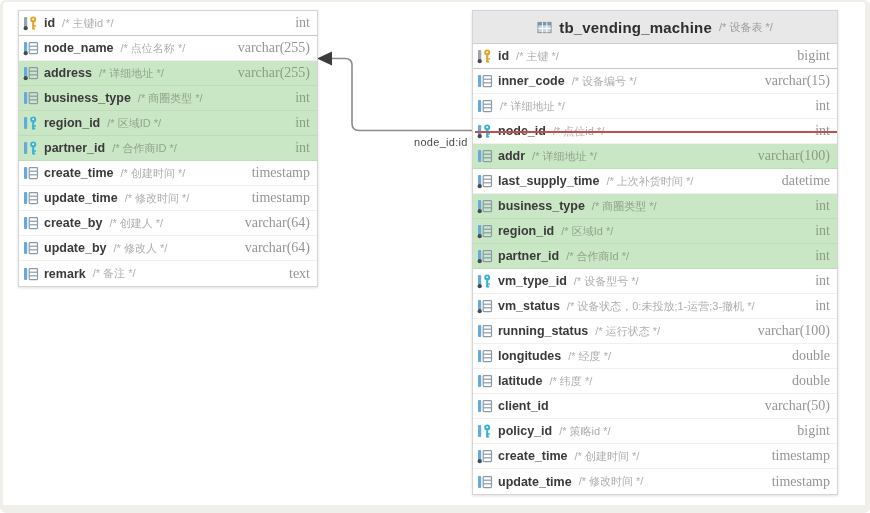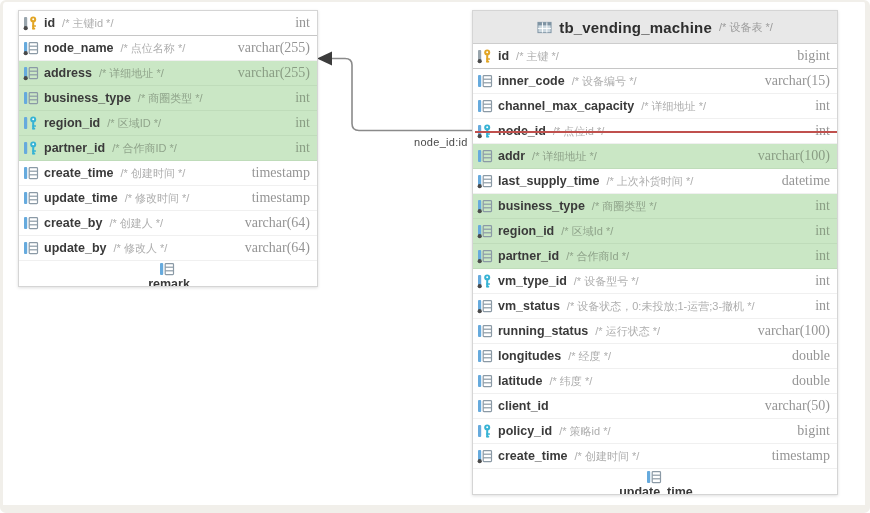--- a/index.html
+++ b/index.html
@@ -28,21 +28,21 @@
     white-space:nowrap;
   }
   .tname{font-weight:bold;font-size:15px;color:#2e2e2e;letter-spacing:.2px;}
   .tcomment{font-size:11px;color:#9c9c9c;}
   .rows{display:block;}
   .row{
     position:relative;height:25px;display:flex;align-items:center;
     padding:0 7px 0 4px;border-bottom:1px solid #f0f0f0;
     white-space:nowrap;box-sizing:border-box;overflow:hidden;
   }
-  .row:last-child{border-bottom:none;flex-direction:column;}
+  .row:last-child{border-bottom:none;}
   .row.pk-sep{border-bottom:1px solid #c6c6c6;justify-content:space-between;}
   .row.highlight{background:var(--hl,#cae7c5);border-bottom-color:#bfdcba;}
   .fname{font-weight:bold;font-size:12.5px;color:#3a3a3a;margin-left:5px;}
   .fcomment{font-size:11px;color:#aeaeae;margin-left:7px;}
   .highlight .fcomment{color:#90a48b;}
   .spacer{flex:1;min-width:4px;}
   .ftype{font-size:14px;color:#959595;font-family:Liberation Serif, serif;}
   .highlight .ftype{color:#8a9d84;}
   .row.strike::after{
     content:"";position:absolute;left:2px;right:0;top:12px;height:2px;
@@ -416,21 +416,20 @@
         <g class="g-key">
           <circle cx="10.2" cy="4.6" r="3"></circle>
           <circle cx="10.2" cy="4.2" r="1" fill="#ffffff"></circle>
           <rect x="9.2" y="7" width="2" height="7.2" rx="0.6"></rect>
           <rect x="9.2" y="10.2" width="3.8" height="1.6" rx="0.5"></rect>
           <rect x="9.2" y="12.8" width="3" height="1.6" rx="0.5"></rect>
         </g>
         <circle class="g-dot" cx="2.7" cy="13.2" r="2.1" fill="#4a4a4a"></circle>
       </svg>
     </span>
-    <span class="fname">channel_max_capacity</span>
     <span class="fcomment">/* 详细地址 */</span>
     <span class="spacer"></span>
     <span class="ftype">int</span>
   </div>
       <div class="row icon-fk strike has-dot">
     <span class="ficon">
       <svg viewBox="0 0 16 16">
         <rect class="g-bar" x="1" y="2" width="3.2" height="12" rx="1"></rect>
         <g class="g-grid" fill="none" stroke="#8b9aa6" stroke-width="1.2">
           <rect x="6.2" y="2.6" width="8.3" height="11" rx="0.8"></rect>

